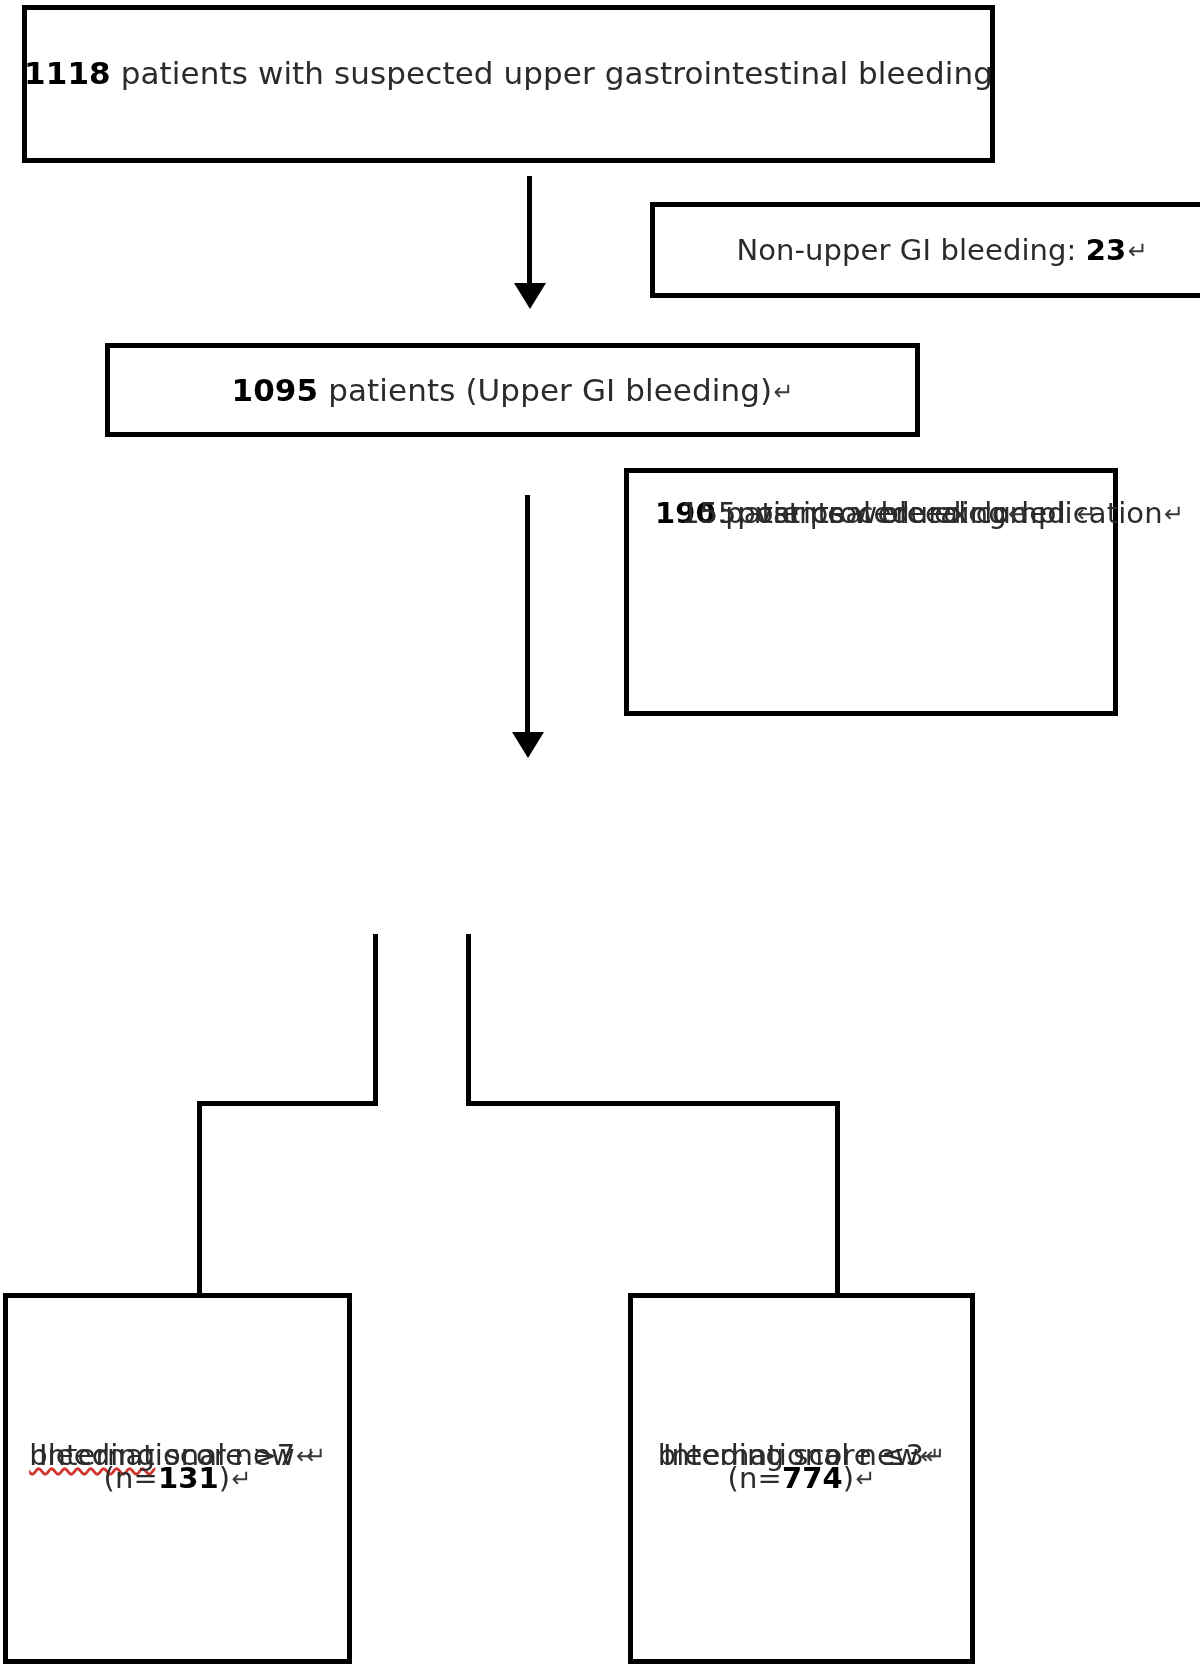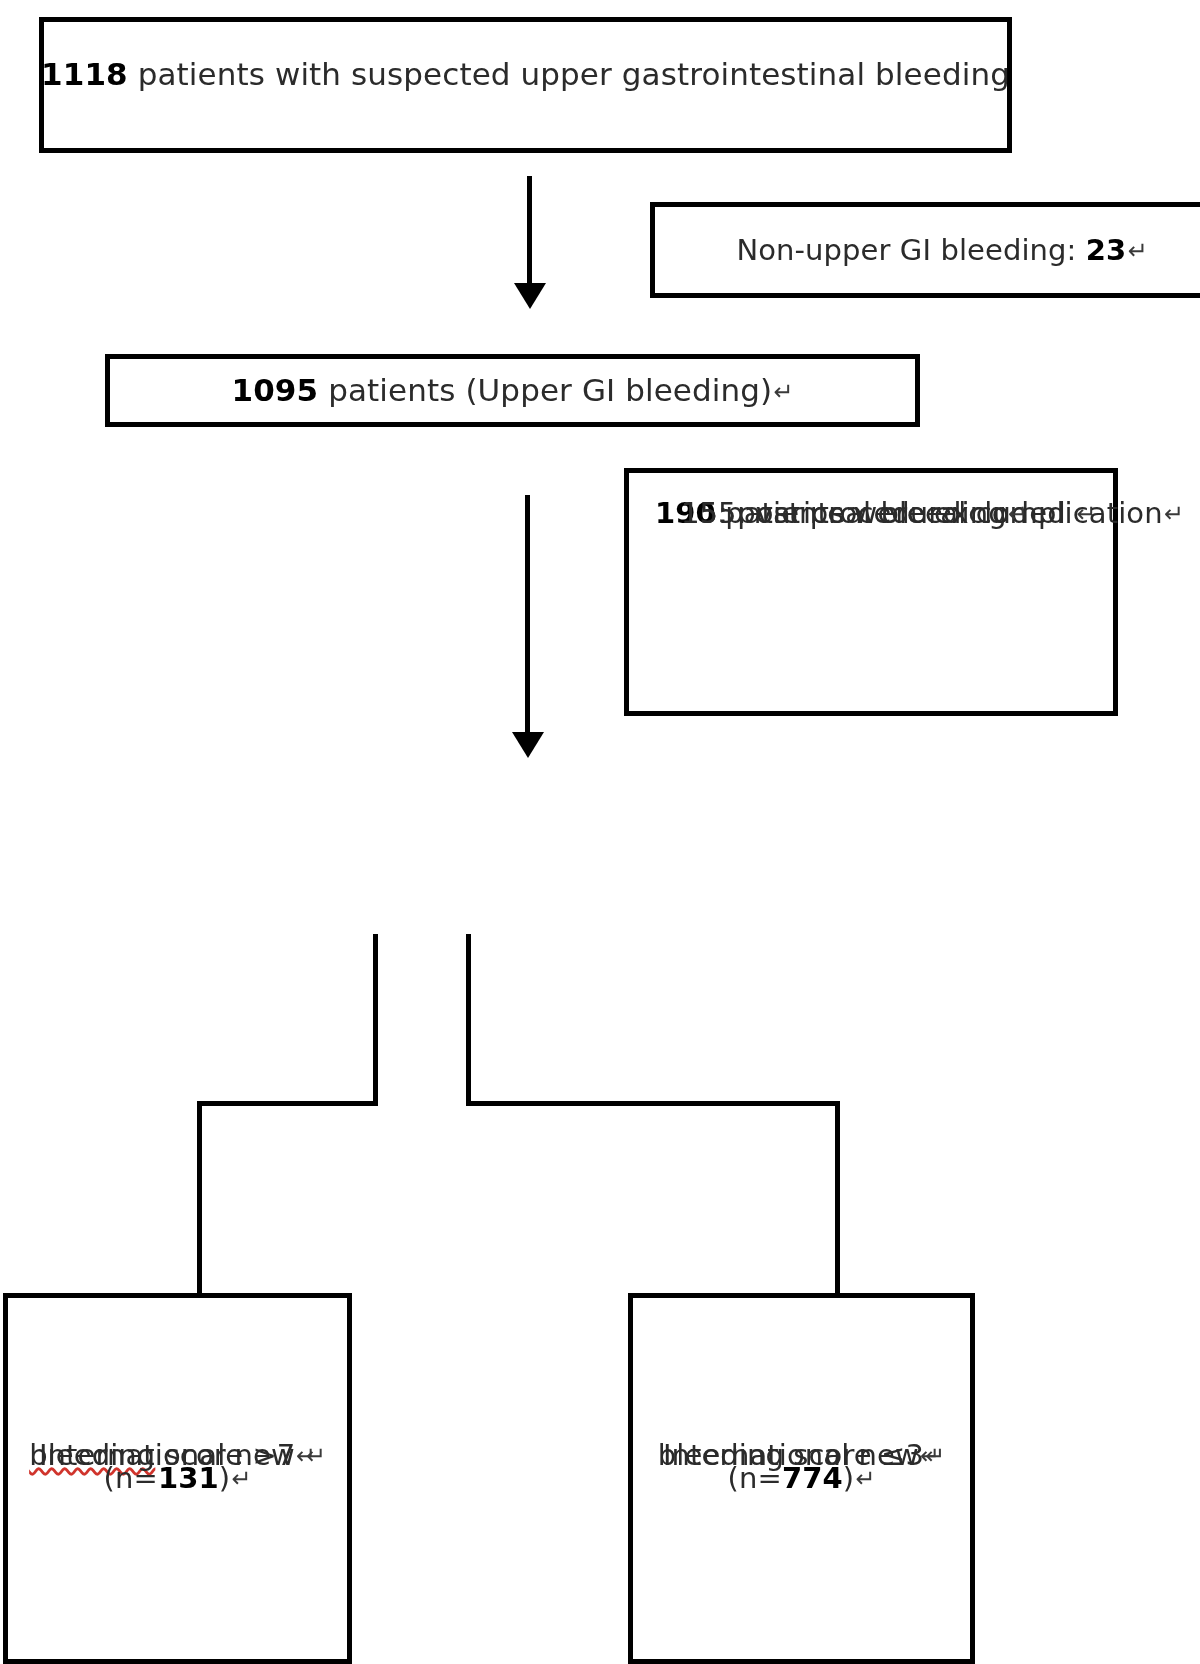--- a/index.html
+++ b/index.html
@@ -45,23 +45,23 @@
     font-weight: 700;
     color: #000000;
   }
   .pilcrow {
     font-size: 24px;
     color: #3a3a3a;
     vertical-align: 1px;
     padding-left: 1px;
   }
   
-  #node-suspected   { left: 39px;  top: 5px;    width: 973px; height: 136px; margin-top: 12px; }
+  #node-suspected   { left: 22px;  top: 5px;    width: 973px; height: 158px; }
   #node-nonupper    { left: 650px; top: 202px;  width: 584px; height: 96px;  }
-  #node-uppergi     { left: 105px; top: 354px;  width: 815px; height: 73px;  }
+  #node-uppergi     { left: 105px; top: 343px;  width: 815px; height: 94px;  }
   #node-excluded    { left: 624px; top: 468px;  width: 494px; height: 248px; align-items: flex-start; }
   #node-nonvariceal { left: 109px; top: 764px;  width: 816px; height: 85px;  }
   #node-score-high  { left: 3px;   top: 1293px; width: 349px; height: 371px; }
   #node-score-low   { left: 628px; top: 1293px; width: 347px; height: 371px; }
 
   #node-suspected .txt   { font-size: 31px; }
   #node-suspected .row1  { margin-bottom: 22px; }
   #node-nonupper .txt    { font-size: 29px; }
   #node-uppergi .txt     { font-size: 31px; }
   #node-nonvariceal .txt { font-size: 31px; }

